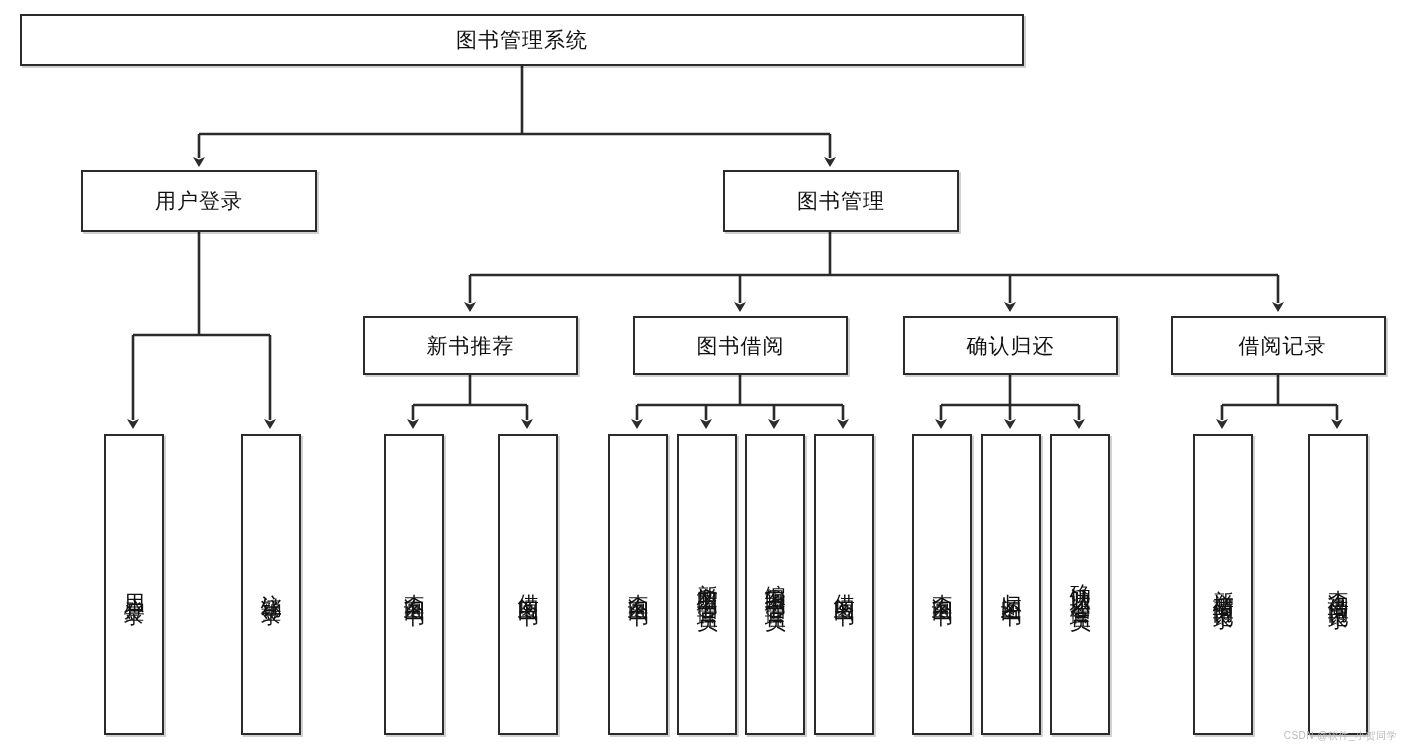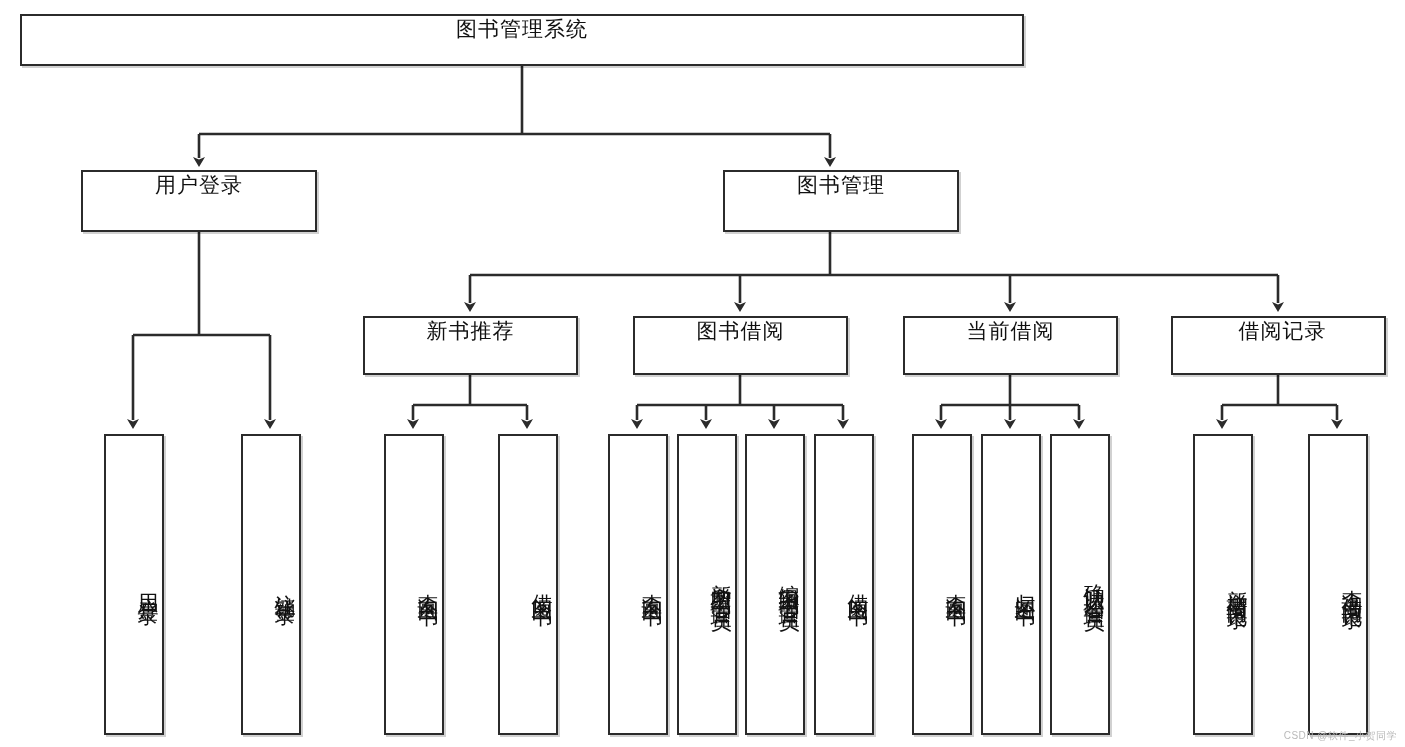--- a/index.html
+++ b/index.html
@@ -25,20 +25,21 @@
     height: 747px;
     pointer-events: none;
   }
   .node {
     position: absolute;
     box-sizing: border-box;
     background: #ffffff;
     border: 2px solid #2b2b2b;
     box-shadow: 2px 2px 0 rgba(0,0,0,0.18);
     display: flex;
+    align-items: center;
     justify-content: center;
     color: #111111;
   }
   .node.horiz {
     font-size: 21px;
     letter-spacing: 1px;
     line-height: 1.2;
   }
   .node.vert {
     writing-mode: vertical-rl;
@@ -134,21 +135,21 @@
 
   <div class="node horiz" style="left:633px; top:316px; width:215px; height:59px;">
     <span>图书借阅</span>
   </div>
 
   <div class="node horiz" style="left:363px; top:316px; width:215px; height:59px;">
     <span>新书推荐</span>
   </div>
 
   <div class="node horiz" style="left:903px; top:316px; width:215px; height:59px;">
-    <span>当前借阅</span>
+    <span>确认归还</span>
   </div>
 
   <div class="node horiz" style="left:1171px; top:316px; width:215px; height:59px;padding-left:8px;">
     <span>借阅记录</span>
   </div>
 
   <div class="node vert" style="left:104px; top:434px; width:60px; height:301px;">
     <span>用户登录</span>
   </div>
 

